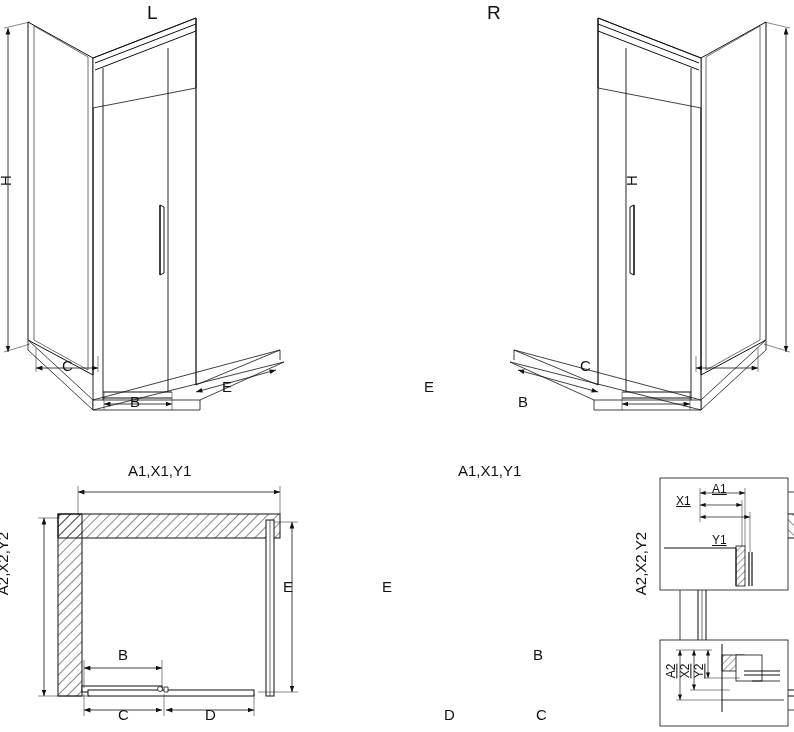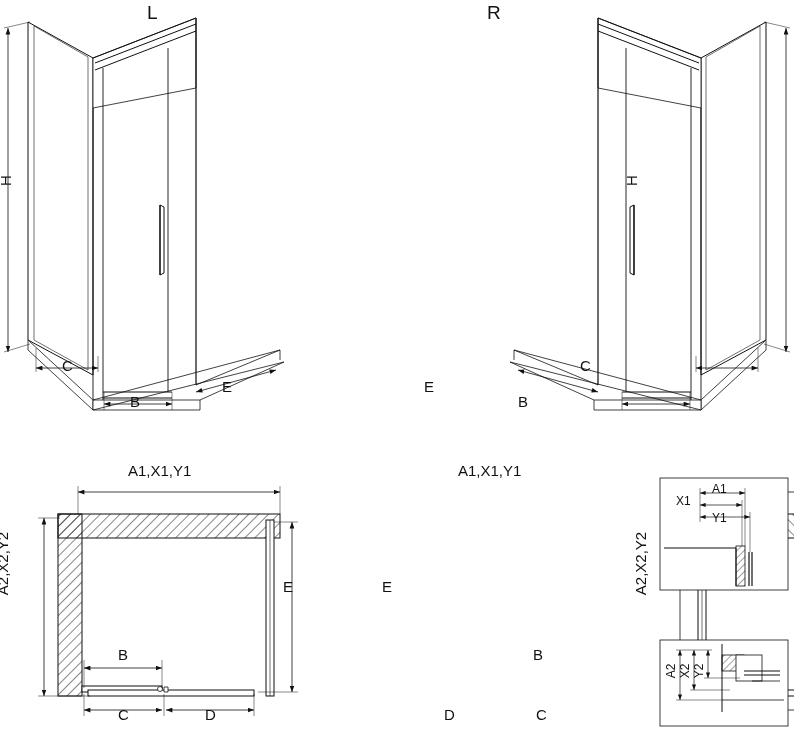--- a/index.html
+++ b/index.html
@@ -1,21 +1,21 @@
 <!DOCTYPE html>
 <html><head>
 <meta charset="utf-8">
 <style>
   html,body{margin:0;padding:0;background:#ffffff;}
   body{width:794px;height:732px;font-family:"Liberation Sans",sans-serif;color:#1a1a1a;}
   #stage{position:relative;width:794px;height:732px;overflow:hidden;}
   svg{display:block;}
   .lbl{position:absolute;font-size:15px;color:#111;font-family:"Liberation Sans",sans-serif;white-space:nowrap;}
   .lbl.big{font-size:19px;font-weight:400;}
-  .lbl.sm{font-size:12px;}
+  .lbl.sm{font-size:12px;text-decoration:underline;}
 </style>
 </head>
 <body>
 
 <div id="stage">
 
   <svg width="794" height="732" viewBox="0 0 794 732">
     <defs>
       <marker id="arr" markerWidth="9" markerHeight="9" refX="8" refY="3" orient="auto" markerUnits="strokeWidth">
         <path d="M0,0 L8,3 L0,6 z" fill="#111"></path>
@@ -245,19 +245,19 @@
 
   <div class="lbl" style="left:458px;top:462px;">A1,X1,Y1</div>
   <div class="lbl" style="left:609px;top:555px;transform:rotate(-90deg);">A2,X2,Y2</div>
   <div class="lbl" style="left:533px;top:646px;">B</div>
   <div class="lbl" style="left:536px;top:706px;">C</div>
   <div class="lbl" style="left:444px;top:706px;">D</div>
   <div class="lbl" style="left:382px;top:578px;">E</div>
 
   <div class="lbl sm" style="left:712px;top:482px;">A1</div>
   <div class="lbl sm" style="left:676px;top:494px;">X1</div>
-  <div class="lbl sm" style="left:712px;top:511px;">Y1</div>
+  <div class="lbl sm" style="left:712px;top:533px;">Y1</div>
 
   <div class="lbl sm" style="left:664px;top:664px;transform:rotate(-90deg);">A2</div>
   <div class="lbl sm" style="left:678px;top:664px;transform:rotate(-90deg);">X2</div>
   <div class="lbl sm" style="left:692px;top:664px;transform:rotate(-90deg);">Y2</div>
 
 </div>
 
 </body></html>

